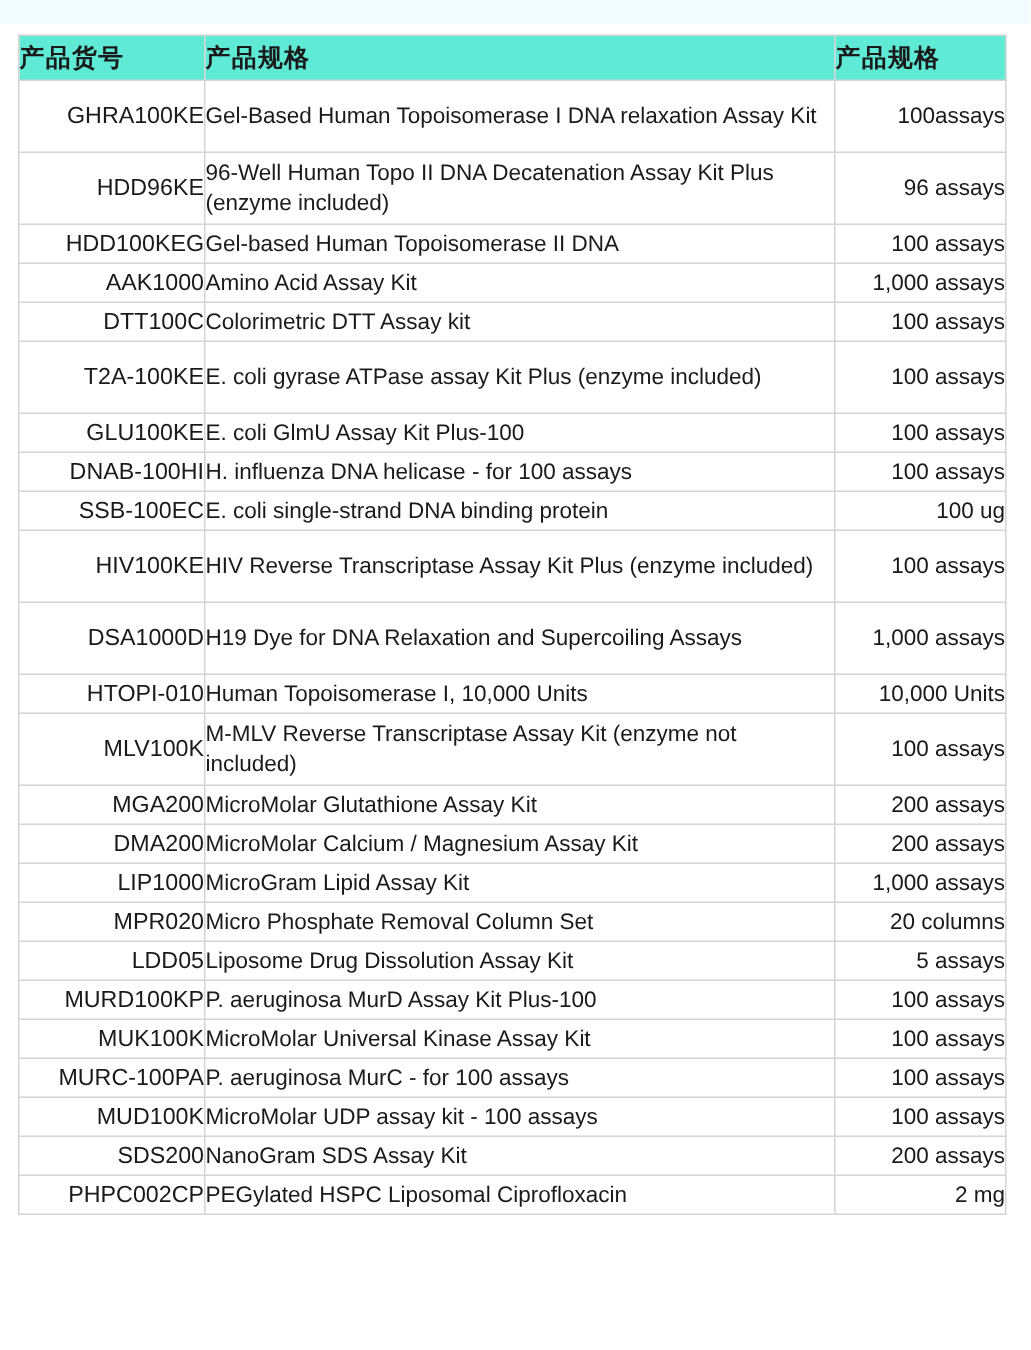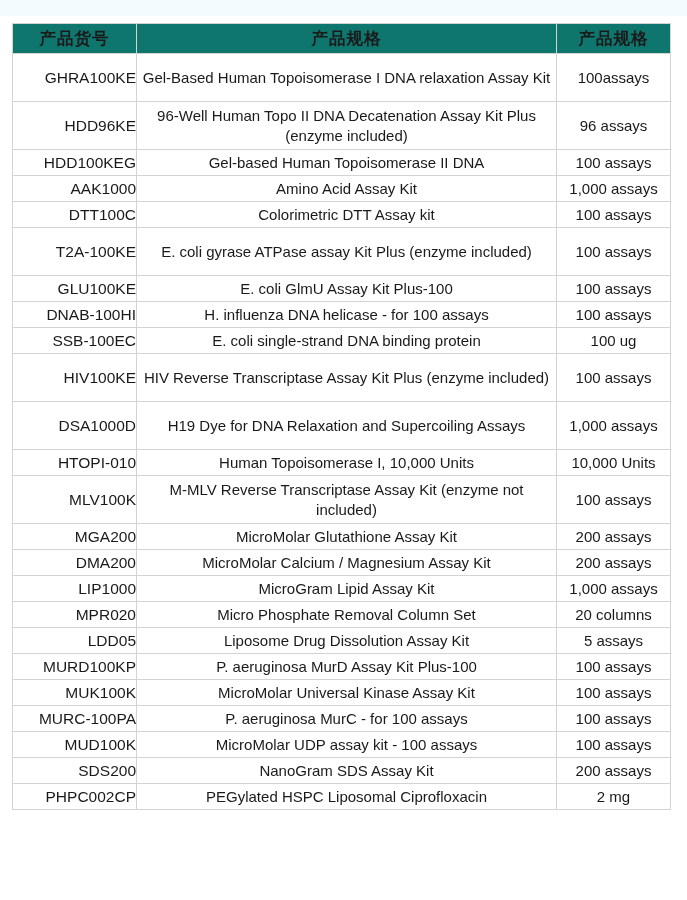--- a/index.html
+++ b/index.html
@@ -48,39 +48,39 @@
     border: 1px solid #d4d4d4;
     padding: 0;
     vertical-align: middle;
     color: #1a1a1a;
     background: #ffffff;
   }
   #product-table thead th {
     height: 29px;
     font-size: 16.5px;
     font-weight: bold;
-    text-align: center;
+    text-align: left;
     letter-spacing: 1px;
-    background: #0f766e;
+    background: #5eead4;
   }
   .cell-code {
     font-size: 15.5px;
     text-align: right;
     padding-left: 5px;
     line-height: 1.28;
   }
   .cell-name {
     font-size: 15px;
-    text-align: center;
+    text-align: left;
     padding: 2px 7px;
     line-height: 1.32;
   }
   .cell-spec {
     font-size: 15px;
-    text-align: center;
+    text-align: right;
     padding-left: 6px;
     line-height: 1.28;
   }
   tr.r1 td { height: 25px; }
   tr.r2 td { height: 47px; }
 </style>
 </head>
 <body>
 
 <div id="top-strip"></div>

